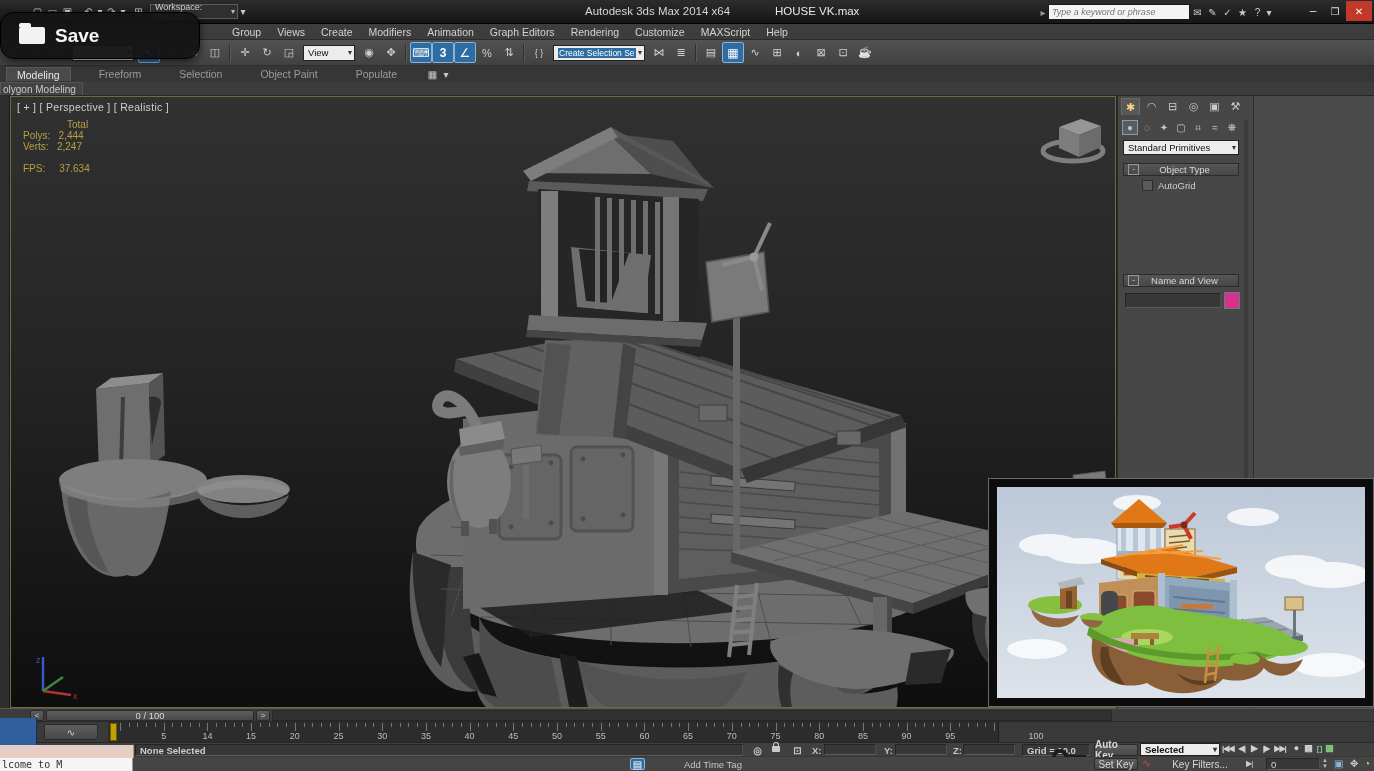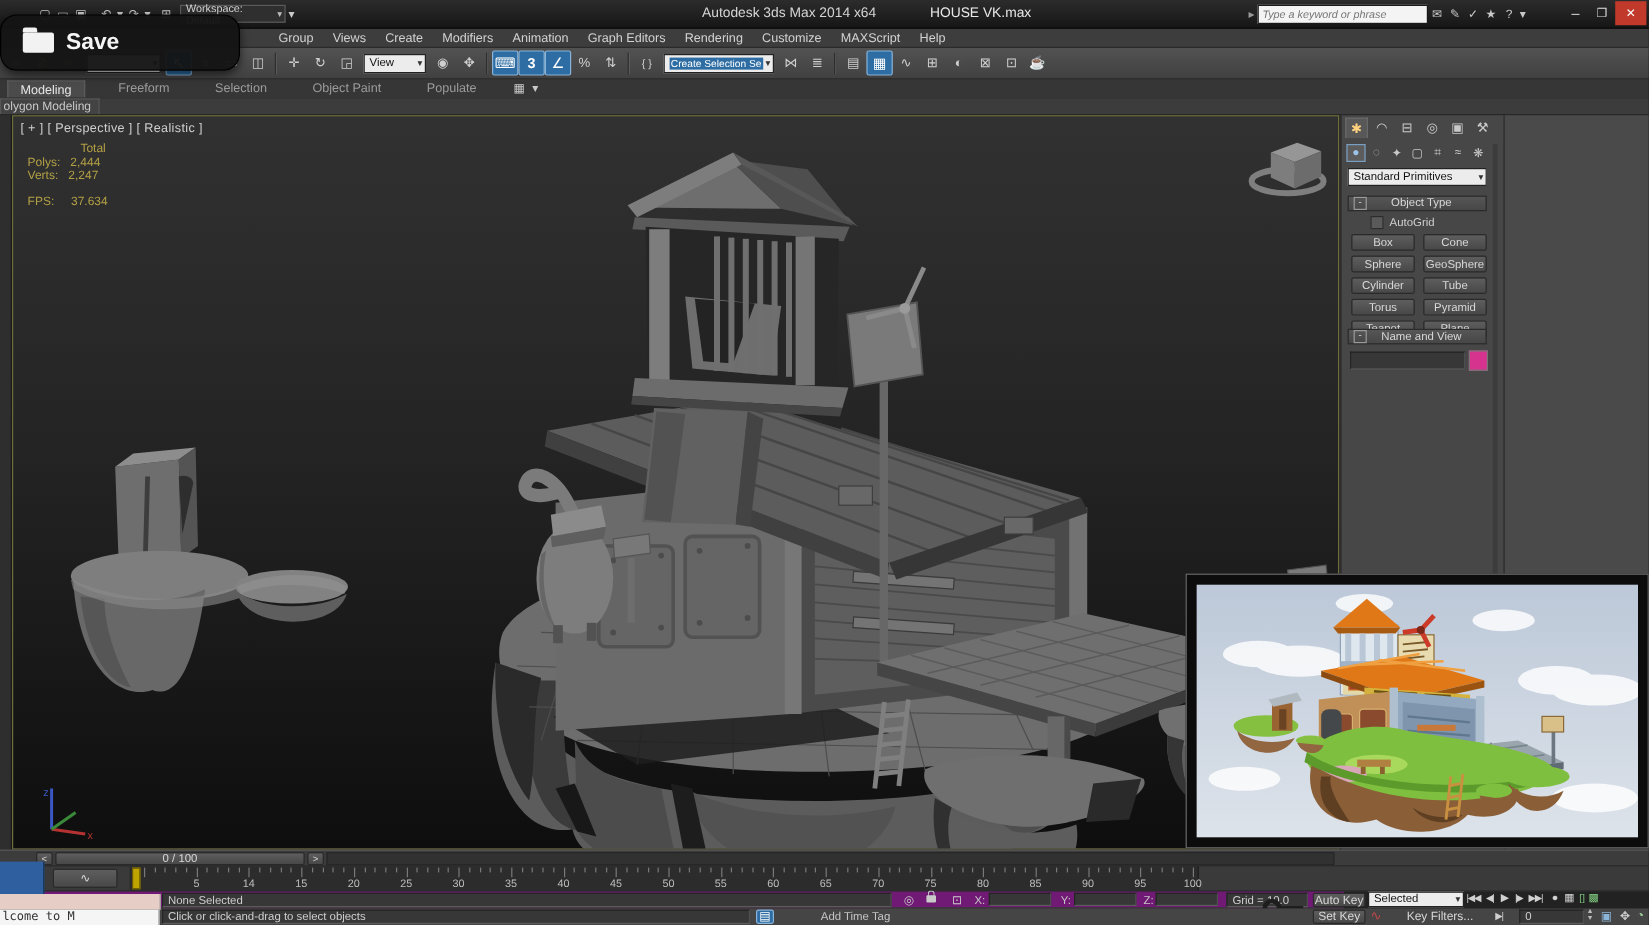--- a/index.html
+++ b/index.html
@@ -42,21 +42,21 @@
   .cp-sub.on{background:#5c5c5c;border:1px solid #7a9fc0;box-sizing:border-box;color:#9cc4e8;}
   .rollhdr{background:linear-gradient(#565656,#474747);border:1px solid #2b2b2b;color:#d8d8d8;font-size:9.5px;
            display:flex;align-items:center;box-sizing:border-box;}
   .rollhdr .minus{width:9px;height:9px;border:1px solid #9a9a9a;color:#ddd;font-size:8px;line-height:7px;text-align:center;margin:0 4px;}
   .otbtn{width:53px;height:14px;font-size:9.5px;}
   #timeslider{left:0;top:708px;width:1374px;height:14px;background:#3c3c3c;border-top:1px solid #575757;border-bottom:1px solid #2a2a2a;box-sizing:border-box;}
   #trackbar{left:0;top:722px;width:1374px;height:21px;background:#3a3a3a;border-bottom:1px solid #272727;box-sizing:border-box;}
   #ruler{left:108px;top:0px;width:890px;height:20px;background:#2c2c2c;border-right:1px solid #1e1e1e;}
   .tick{position:absolute;top:1px;width:1px;background:#787878;}
   .ticklbl{position:absolute;top:9px;width:20px;margin-left:-10px;text-align:center;color:#bdbdbd;font-size:9px;}
-  #statusrow1{left:0;top:743px;width:1120px;height:14px;background:#701a75;border-bottom:1px solid #383838;box-sizing:border-box;}
+  #statusrow1{left:0;top:743px;width:1374px;height:14px;background:#404040;border-bottom:1px solid #383838;box-sizing:border-box;font-weight:bold;}
   #statusrow2{left:0;top:757px;width:1374px;height:14px;background:#454545;}
   .slabel{color:#c6c6c6;font-size:9.5px;}
   .pblk{color:#d0d0d0;font-size:10px;letter-spacing:-1px;white-space:nowrap;}
   #savecallout{left:0px;top:12px;width:198px;height:45px;background:rgba(20,20,20,.96);border:1px solid #000;
                border-radius:14px;box-shadow:0 3px 8px rgba(0,0,0,.6);display:flex;align-items:center;z-index:90;}
   #savecallout .fldr{width:26px;height:17px;margin:0 10px 0 18px;position:relative;background:#f2f2f2;border-radius:2px;}
   #savecallout .fldr:before{content:"";position:absolute;left:0;top:-4px;width:12px;height:4px;background:#f2f2f2;border-radius:2px 2px 0 0;}
   #savecallout .txt{color:#f5f5f5;font-size:19px;font-weight:bold;}
   #inset{left:988px;top:478px;width:386px;height:229px;background:#0c0c0c;border:1px solid #6a6a6a;box-sizing:border-box;padding:8px;z-index:50;}
   #welcome{z-index:80;}
@@ -405,32 +405,20 @@
     <span>Standard Primitives</span>
       <span class="ar">▾</span>
   </div>
   <div class="rollhdr abs" style="left:5px;top:67px;width:116px;height:13px">
     <span class="minus">-</span>
     <span style="flex:1;text-align:center;padding-right:12px">Object Type</span>
   </div>
   <div class="row abs" style="left:24px;top:84px;gap:5px">
     <div style="width:9px;height:9px;background:#5a5a5a;border:1px solid #2c2c2c"></div>
     <span style="color:#d0d0d0;font-size:9.5px">AutoGrid</span>
-  </div>
-  <div class="abs" style="left:8px;top:99px;display:grid;grid-template-columns:53px 53px;gap:4px 7px">
-    <div class="btn otbtn">Box</div>
-    <div class="btn otbtn">Cone</div>
-    <div class="btn otbtn">Sphere</div>
-    <div class="btn otbtn">GeoSphere</div>
-    <div class="btn otbtn">Cylinder</div>
-    <div class="btn otbtn">Tube</div>
-    <div class="btn otbtn">Torus</div>
-    <div class="btn otbtn">Pyramid</div>
-    <div class="btn otbtn">Teapot</div>
-    <div class="btn otbtn">Plane</div>
   </div>
   <div class="rollhdr abs" style="left:5px;top:178px;width:116px;height:13px">
     <span class="minus">-</span>
     <span style="flex:1;text-align:center;padding-right:12px">Name and View</span>
   </div>
   <div class="abs row" style="left:7px;top:196px;gap:3px">
     <input class="sunk" style="width: 96px; height: 15px; outline: none;" value="">
     <div style="width: 14px; height: 15px; border: 1px solid rgb(119, 119, 119); background: rgb(214, 51, 143);"></div>
   </div>
   <div class="abs" style="left:126px;top:24px;width:4px;height:580px;background:#3c3c3c"></div>
@@ -670,21 +658,21 @@
       <div class="tick" style="left: 816.08px; height: 4px;"></div>
       <div class="tick" style="left: 824.82px; height: 4px;"></div>
       <div class="tick" style="left: 833.56px; height: 4px;"></div>
       <div class="tick" style="left: 842.3px; height: 8px;"></div>
       <div class="ticklbl" style="left: 842.3px;">95</div>
       <div class="tick" style="left: 851.04px; height: 4px;"></div>
       <div class="tick" style="left: 859.78px; height: 4px;"></div>
       <div class="tick" style="left: 868.52px; height: 4px;"></div>
       <div class="tick" style="left: 877.26px; height: 4px;"></div>
       <div class="tick" style="left: 886px; height: 8px;"></div>
-      <div class="ticklbl" style="left: 886px;">100</div>
+      <div class="ticklbl" style="left: 928px;">100</div>
     </div>
   <div class="abs" style="left:110px;top:1px;width:7px;height:18px;background:#bfa400;border:1px solid #6e5e00;box-sizing:border-box"></div>
 </div>
 
 <div id="statusrow1" class="abs">
   <div class="sunk abs" style="left:135px;top:1px;width:608px;height:12px">
     <span>None Selected</span>
   </div>
   <div class="icn sm abs" style="left:750px;top:0px">◎</div>
   <div class="abs" style="left:772px;top:3px">
@@ -722,23 +710,20 @@
     <span class="pblk" style="font-size:8px;margin-left:5px">|▶</span>
     <span class="pblk" style="font-size:8px;margin-left:4px">▶▶|</span>
     <span class="pblk" style="font-size:9px;margin-left:7px">●</span>
     <span class="pblk" style="font-size:9px;margin-left:5px">▦</span>
     <span class="pblk" style="font-size:8px;margin-left:4px;color:#7fc97f">[ ]</span>
     <span class="pblk" style="font-size:9px;margin-left:3px;color:#7fc97f">▩</span>
   </div>
 </div>
 
 <div id="statusrow2" class="abs">
-  <div class="sunk abs" style="left:135px;top:1px;width:490px;height:12px">
-    <span>Click or click-and-drag to select objects</span>
-  </div>
   <div class="icn sm abs act" style="left:630px;top:1px;width:15px;height:12px">▤</div>
   <span class="slabel abs" style="left:684px;top:2px">Add Time Tag</span>
   <div class="btn abs" style="left:1094px;top:1px;width:44px;height:12px">Set Key</div>
   <span class="abs" style="left:1142px;top:0px;color:#c04848;font-size:11px">∿</span>
   <div class="btn abs" style="left:1158px;top:1px;width:84px;height:12px;background:none;border:none">Key Filters...</div>
   <span class="pblk abs" style="left:1246px;top:2px;font-size:8px">▶|</span>
   <div class="sunk abs" style="left:1266px;top:1px;width:54px;height:12px">
     <span>0</span>
   </div>
   <div class="abs" style="left:1322px;top:0px;display:flex;flex-direction:column;line-height:6px">

